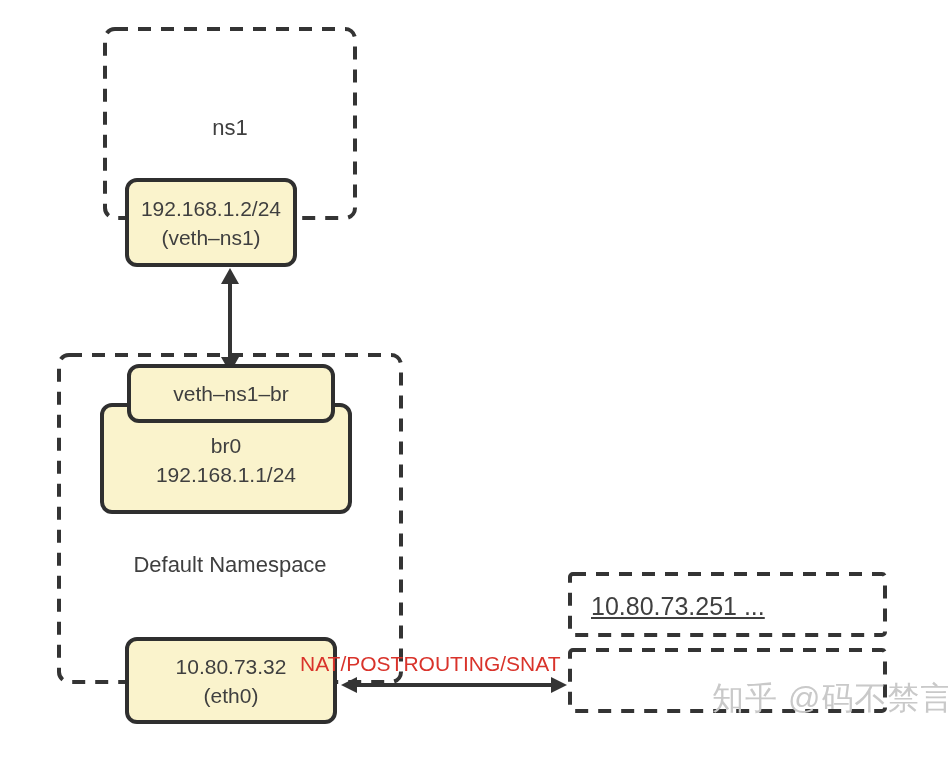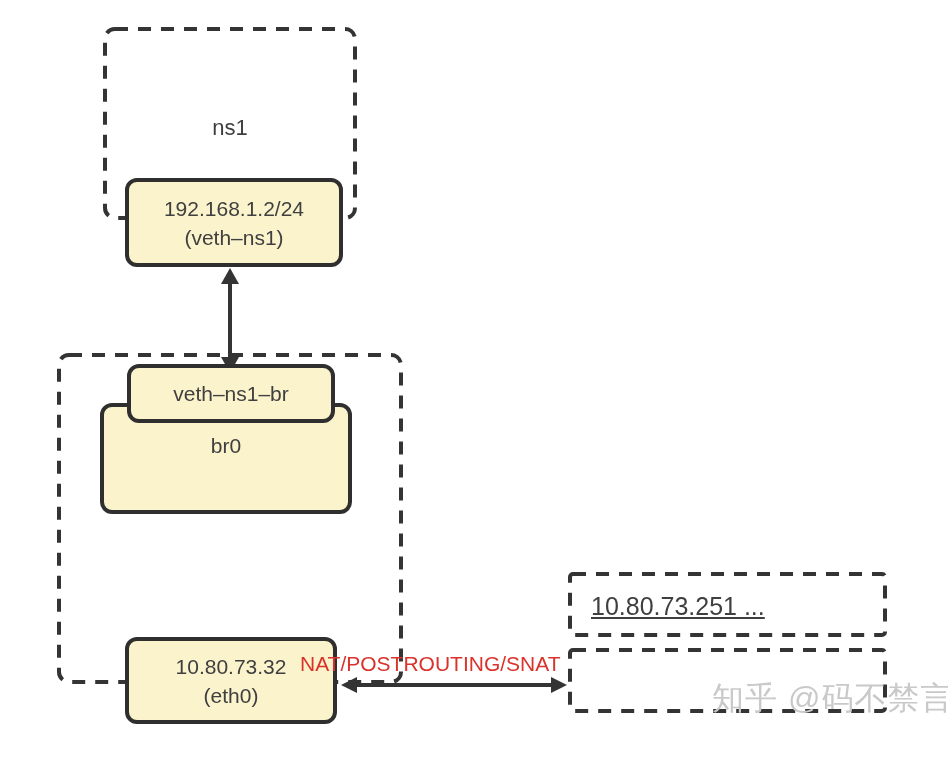--- a/index.html
+++ b/index.html
@@ -49,21 +49,21 @@
     border-radius: 12px;
     color: var(--text);
     font-size: 21px;
     line-height: 29px;
     text-align: center;
     display: flex;
     flex-direction: column;
     align-items: center;
     justify-content: center;
   }
-  .node-veth-ns1 { left: 125px; top: 178px; width: 218px; height: 89px; z-index: 3; }
+  .node-veth-ns1 { left: 125px; top: 178px; width: 172px; height: 89px; z-index: 3; }
   .node-veth-br  { left: 127px; top: 364px; width: 208px; height: 59px; z-index: 4; }
   .node-br0      { left: 100px; top: 403px; width: 252px; height: 111px; z-index: 3;
                    justify-content: flex-start; padding-top: 24px; }
   .node-eth0     { left: 125px; top: 637px; width: 212px; height: 87px; z-index: 3; }
 
   .ns-label {
     position: absolute;
     color: var(--text);
     font-size: 22px;
     text-align: center;
@@ -121,32 +121,34 @@
     </g>
 
     <g>
       <line class="arrow-line" x1="356" y1="685" x2="552" y2="685"></line>
       <polygon class="arrow-head" points="341,685 357,677 357,693"></polygon>
       <polygon class="arrow-head" points="567,685 551,677 551,693"></polygon>
     </g>
   </svg>
 
   <div class="ns-label ns1-label">ns1</div>
+  <div class="ns-label default-ns-label">Default Namespace</div>
 
   <div class="node node-veth-ns1">
     <span>192.168.1.2/24</span>
     <span>(veth–ns1)</span>
   </div>
 
   <div class="node node-veth-br">
     <span>veth–ns1–br</span>
   </div>
 
   <div class="node node-br0">
     <span>br0</span>
+    <span>192.168.1.1/24</span>
   </div>
 
   <div class="node node-eth0">
     <span>10.80.73.32</span>
     <span>(eth0)</span>
   </div>
 
   <div class="nat-label">NAT/POSTROUTING/SNAT</div>
 
   <div class="ext-label ext-gateway-label">10.80.73.251 ...</div>

